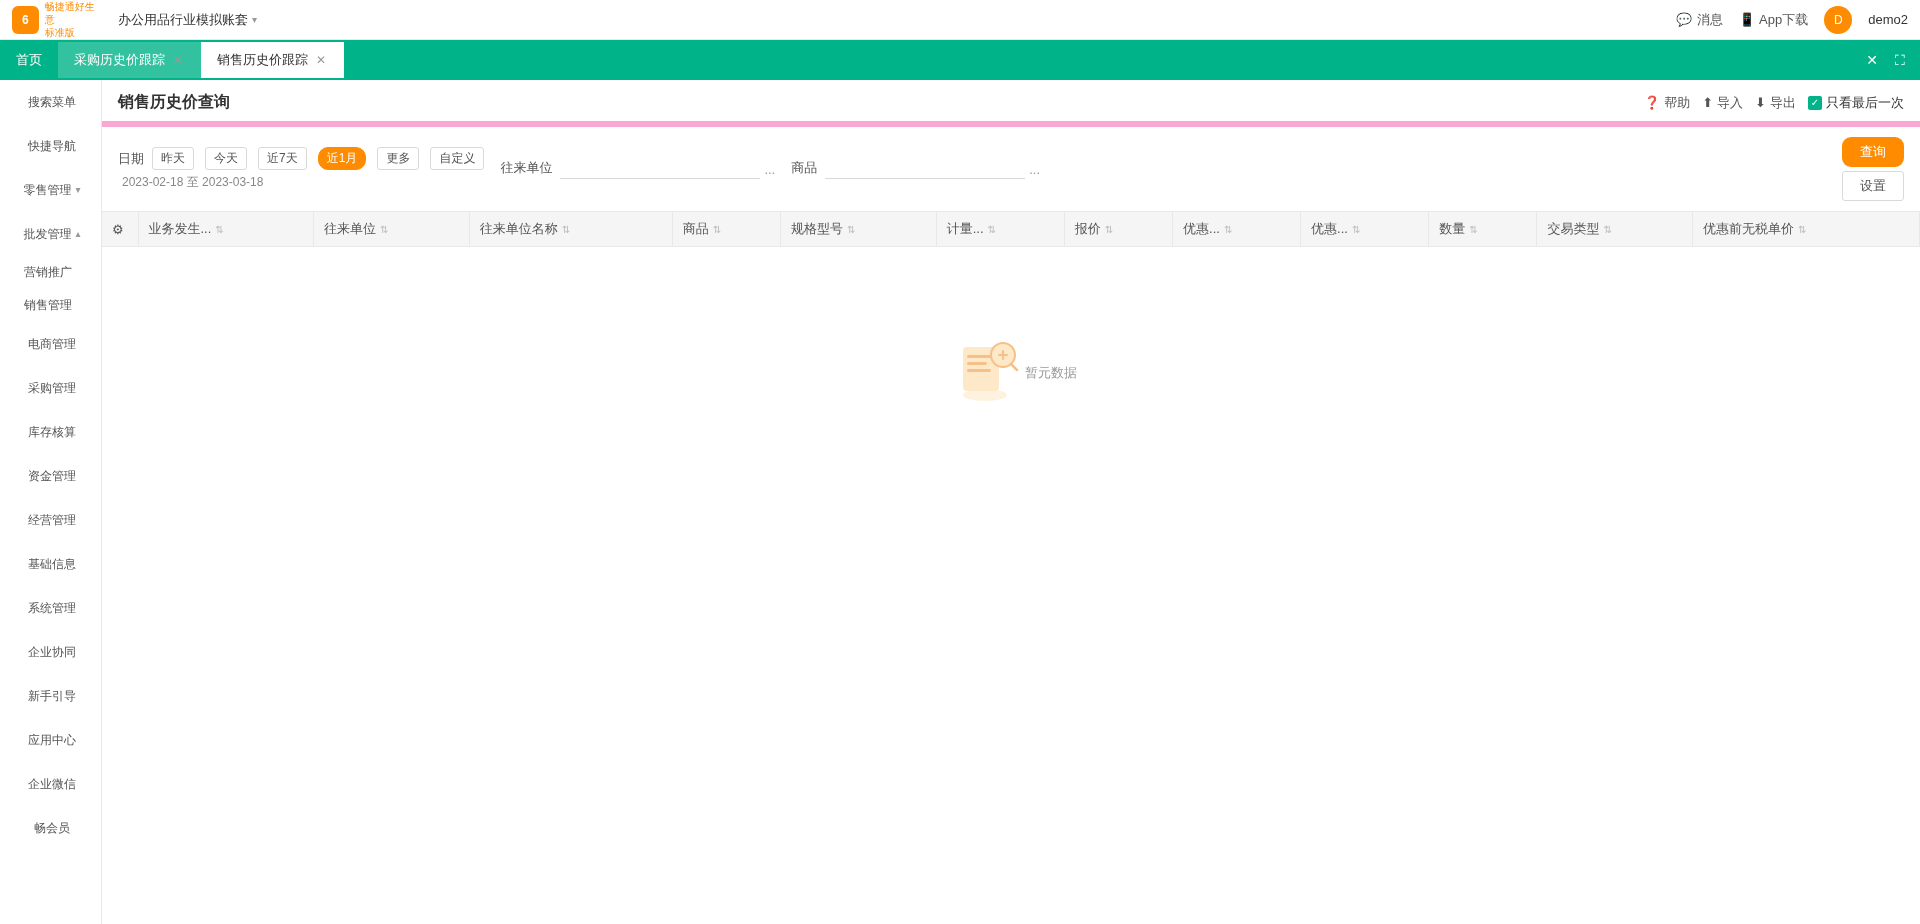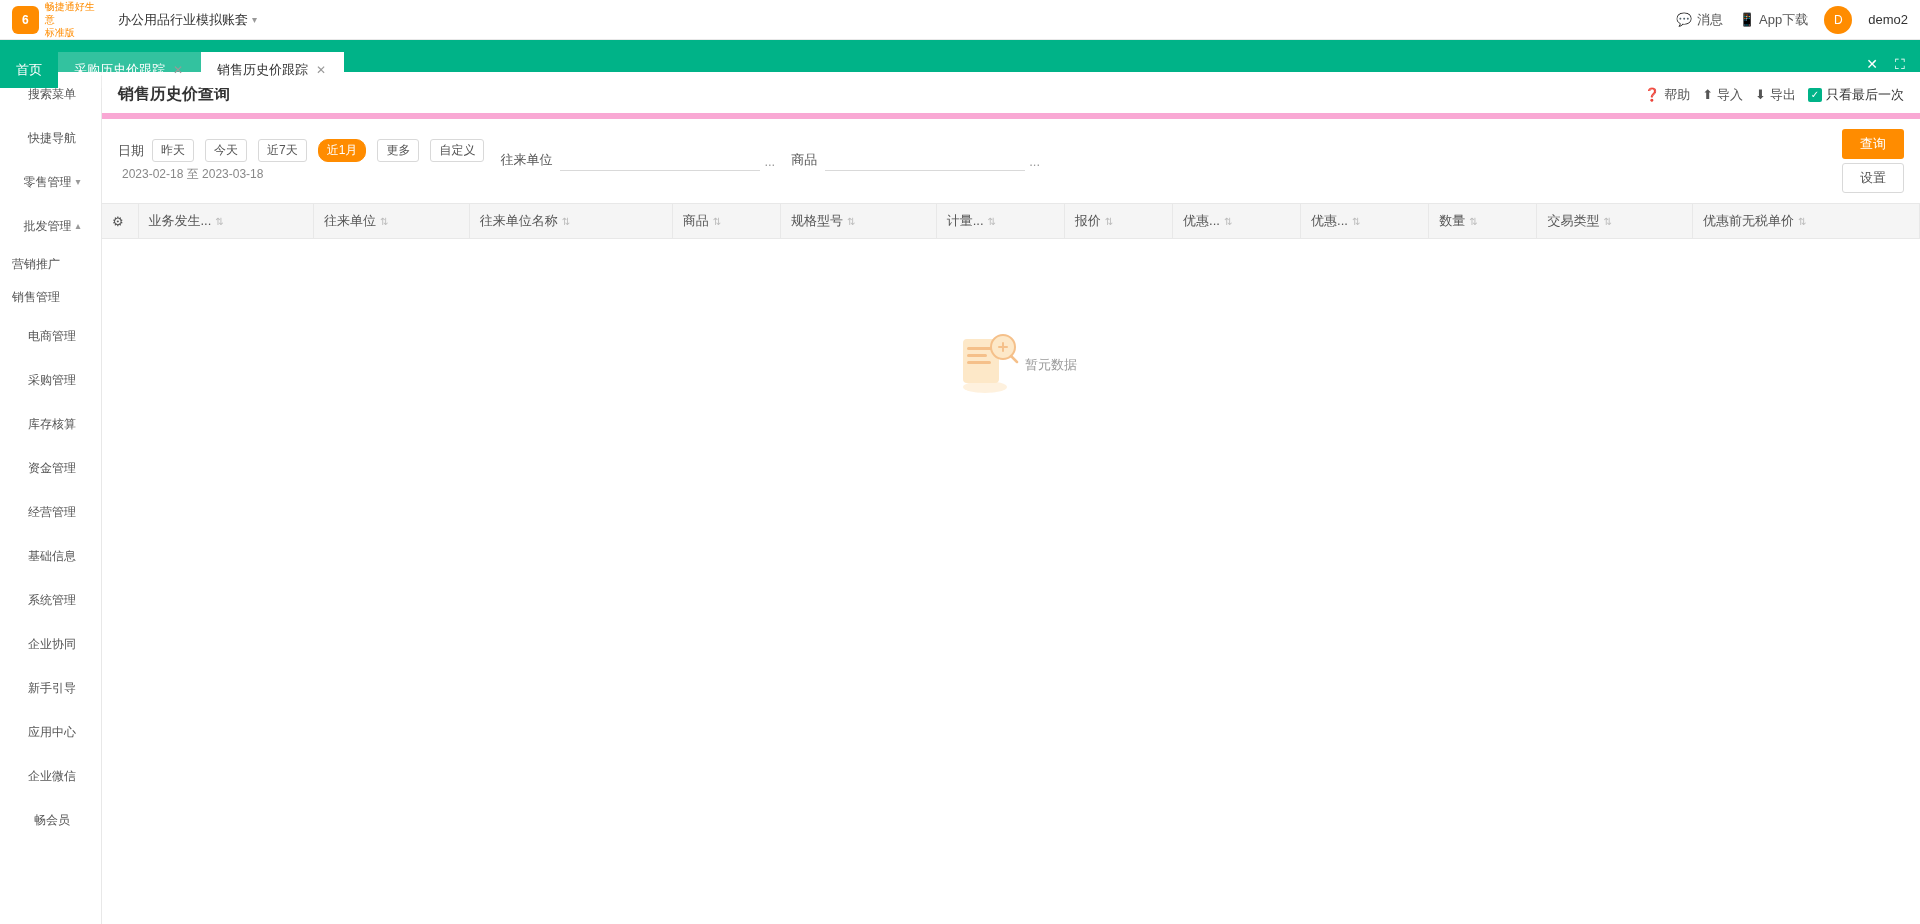--- a/index.html
+++ b/index.html
@@ -71,24 +71,24 @@
       background: #ff8c00;
       display: flex;
       align-items: center;
       justify-content: center;
       color: #fff;
       font-size: 12px;
     }
 
     
     .tab-bar {
-      height: 32px;
+      height: 40px;
       background: #00b388;
       display: flex;
-      align-items: flex-start;
+      align-items: center;
       padding: 12px 0;
       flex-shrink: 0;
     }
     .tab-item {
       height: 36px;
       display: flex;
       align-items: center;
       padding: 0 16px;
       font-size: 13px;
       cursor: pointer;
@@ -167,21 +167,21 @@
     .sidebar-item.has-arrow {
       flex-direction: row;
       justify-content: center;
       gap: 4px;
     }
     .sidebar-arrow { font-size: 10px; color: #999; }
     .sidebar-sub-item {
       display: flex;
       align-items: center;
       justify-content: flex-start;
-      padding: 8px 12px;
+      padding: 8px 24px;
       cursor: pointer;
       font-size: 12px;
       color: #555;
       width: 100%;
     }
 
     
     .content-area {
       flex: 1;
       display: flex;
@@ -305,21 +305,21 @@
     .filter-group {
       display: flex;
       align-items: flex-start;
       gap: 8px;
     }
     .query-btn {
       background: #ff8c00;
       color: #fff;
       border: none;
       padding: 6px 18px;
-      border-radius: 3px;
+      border-radius: 9px;
       font-size: 13px;
       cursor: pointer;
     }
     .settings-btn {
       background: #fff;
       color: #555;
       border: 1px solid #d9d9d9;
       padding: 5px 14px;
       border-radius: 3px;
       font-size: 13px;

